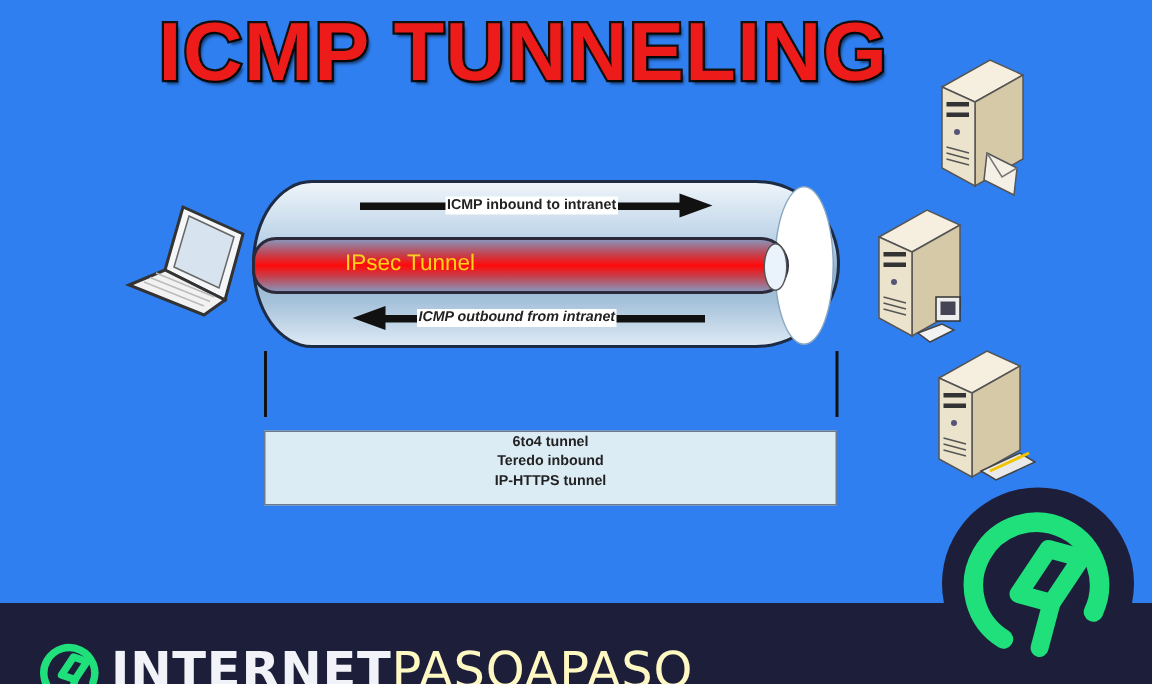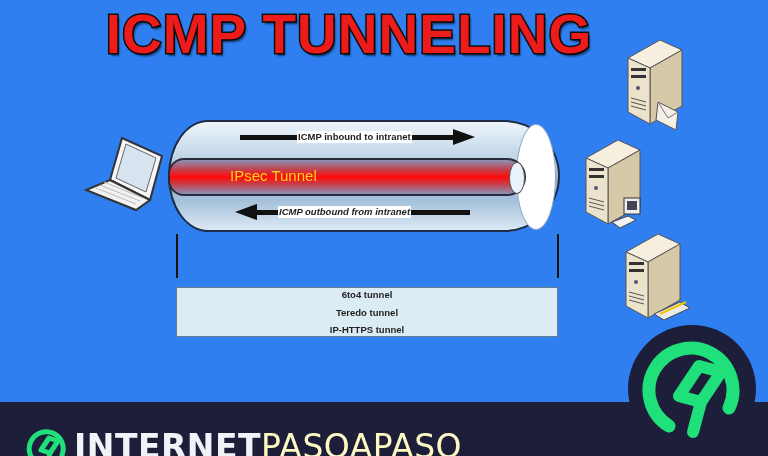--- a/index.html
+++ b/index.html
@@ -48,21 +48,21 @@
   .flow-label {
     background:#fff; color:#222; font-family:"Liberation Sans", sans-serif; font-weight:bold; font-size:9.5px;
     line-height:12px; padding:0 1px; white-space:nowrap;text-align:center;
   }
 
   .bracket { width:2px; background:#111; }
 
   .tech-box {
     left:176px; top:287px; width:382px; height:50px; box-sizing:border-box;
     background:#dcecf5; border:1px solid #6a7d90;
-    display:flex; flex-direction:column; align-items:center; justify-content:space-between;
+    display:flex; flex-direction:column; align-items:center; justify-content:flex-start;
   }
   .tech-box span { font-family:"Liberation Sans", sans-serif; font-weight:bold; font-size:9.5px; color:#222; line-height:13px; }
 
   
   .footer { left:0; top:402px; width:768px; height:54px; background:#1d1f3a; }
   .brand { left:26px; top:426px; height:42px; display:flex; align-items:center; }
   .brand-text { font-family:"DejaVu Sans", sans-serif; font-weight:bold; font-size:33px; letter-spacing:0.5px; line-height:42px; }
   .brand-white { color:#f1f3f8; }
   .brand-green { color:#fef9c3; font-weight:normal; }
 
@@ -96,21 +96,21 @@
 
 <div class="abs arrow-line" style="left:255px;top:210px;width:215px;"></div>
 <div class="abs arrow-head-l" style="left:235px;top:204px;"></div>
 <div class="abs flow-label" style="left:278px;top:206px;font-style:italic;">ICMP outbound from intranet</div>
 
 <div class="abs bracket" style="left:176px;top:234px;height:44px;"></div>
 <div class="abs bracket" style="left:557px;top:234px;height:44px;"></div>
 
 <div class="abs tech-box">
   <span>6to4 tunnel</span>
-  <span>Teredo tunnel</span>
+  <span>Teredo inbound</span>
   <span>IP-HTTPS tunnel</span>
 </div>
 
 <svg class="abs" style="left:626px;top:36px" width="70" height="96" viewBox="0 0 70 96">
   <polygon points="2,22 34,4 56,14 24,32" fill="#f6efdf" stroke="#555" stroke-width="1"></polygon>
   <polygon points="24,32 56,14 56,70 24,88" fill="#d6c9a8" stroke="#555" stroke-width="1"></polygon>
   <polygon points="2,22 24,32 24,88 2,76" fill="#ece3cc" stroke="#555" stroke-width="1"></polygon>
   <rect x="5" y="32" width="15" height="3" fill="#333"></rect>
   <rect x="5" y="39" width="15" height="3" fill="#333"></rect>
   <circle cx="12" cy="52" r="2" fill="#557"></circle>

